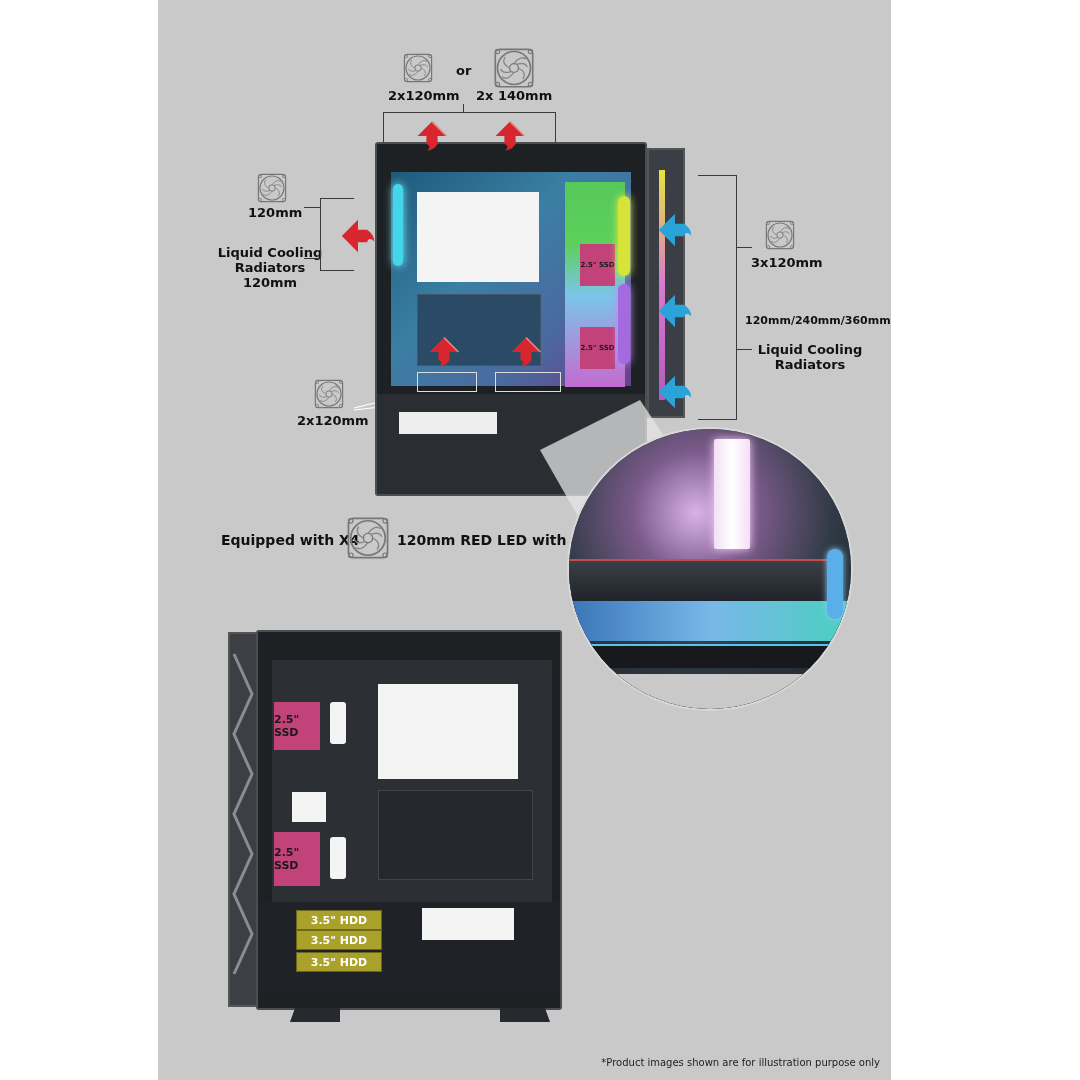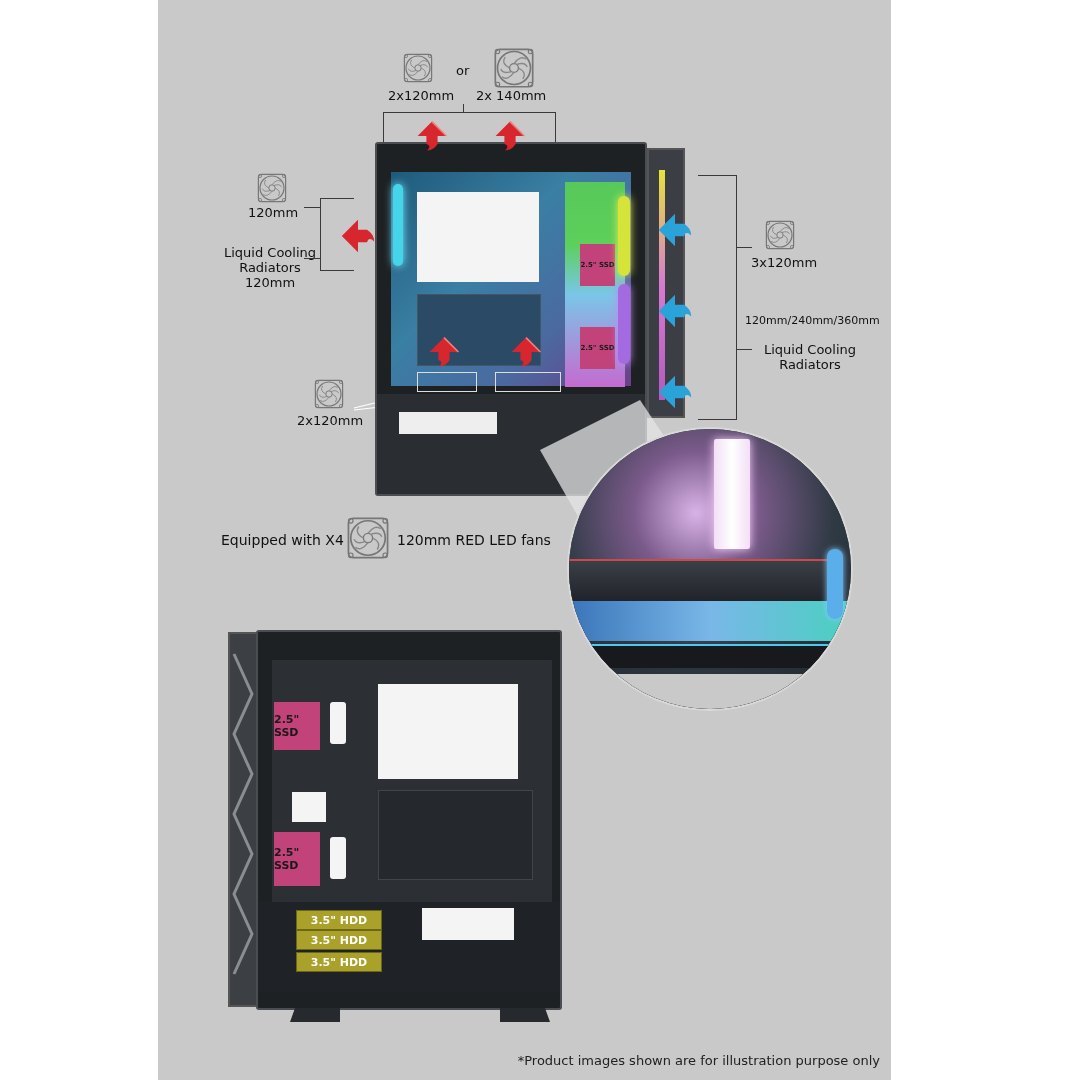--- a/index.html
+++ b/index.html
@@ -1,29 +1,29 @@
 <!DOCTYPE html>
 <html><head>
 <meta charset="utf-8">
 <style>
   html,body{margin:0;padding:0;background:#ffffff;}
   body{width:1080px;height:1080px;position:relative;overflow:hidden;font-family:"DejaVu Sans","Liberation Sans",sans-serif;}
   .panel{position:absolute;left:158px;top:0;width:733px;height:1080px;background:#c9c9c9;}
-  .lbl{position:absolute;font-weight:normal;color:#111;font-family:"DejaVu Sans",sans-serif;text-align:center;line-height:1.15;white-space:nowrap;}
+  .lbl{position:absolute;font-weight:bold;color:#111;font-family:"DejaVu Sans",sans-serif;text-align:center;line-height:1.15;white-space:nowrap;}
   .sm{font-size:11px;}
   .md{font-size:13px;}
   .lg{font-size:14px;}
   .line{position:absolute;background:#3a3a3a;}
   .fan{position:absolute;}
   .case{position:absolute;background:#1e2124;border:2px solid #4a4d52;box-sizing:border-box;}
   .pane{position:absolute;background:#f4f4f4;}
   .ssd{position:absolute;background:#c2427a;color:#1a1a1a;font-weight:bold;font-size:11px;display:flex;align-items:center;justify-content:center;}
   .hdd{position:absolute;background:#a9a12a;color:#fff;font-weight:bold;font-size:11px;display:flex;align-items:center;justify-content:center;border:1px solid #6b661a;}
   .arrow{position:absolute;}
-  .footnote{position:absolute;right:200px;bottom:12px;font-size:13px;color:#222;font-family:"DejaVu Sans",sans-serif;}
+  .footnote{position:absolute;right:200px;bottom:12px;font-size:10px;color:#222;font-family:"DejaVu Sans",sans-serif;}
 </style>
 </head>
 <body>
 
 <div class="panel"></div>
 
 <svg width="0" height="0" style="position:absolute">
   <defs>
     <symbol id="fanSym" viewBox="0 0 40 40">
       <rect x="3" y="3" width="34" height="34" rx="4" fill="none" stroke="#777" stroke-width="1.5"></rect>
@@ -98,21 +98,21 @@
 <div class="lbl md" style="left:297px;top:414px">2x120mm</div>
 <svg style="position:absolute;left:340px;top:370px;width:220px;height:50px">
   <line x1="14" y1="38" x2="72" y2="24" stroke="#fff" stroke-width="1.2"></line>
   <line x1="14" y1="40" x2="155" y2="24" stroke="#fff" stroke-width="1.2"></line>
 </svg>
 
 <div class="lbl lg" style="left:221px;top:532px">Equipped with X4</div>
 <svg class="fan" style="left:345px;top:515px;width:46px;height:46px">
     <use href="#fanSym"></use>
   </svg>
-<div class="lbl lg" style="left:397px;top:532px">120mm RED LED fans</div>
+<div class="lbl lg" style="left:397px;top:532px">120mm RED LED with</div>
 
 <div class="case" style="left:375px;top:142px;width:272px;height:354px;border-radius:3px">
   <div style="position:absolute;left:14px;top:28px;width:240px;height:214px;background:linear-gradient(135deg,#1f5a7a 0%,#3a7fa4 40%,#4a6aa0 70%,#6b3f8a 100%);"></div>
   <div class="pane" style="left:40px;top:48px;width:122px;height:90px"></div>
   <div style="position:absolute;left:40px;top:150px;width:122px;height:70px;background:#2b4a66;border:1px solid #456"></div>
   <div style="position:absolute;left:188px;top:38px;width:60px;height:205px;background:linear-gradient(180deg,#57c85a 0%,#5cd05a 30%,#7ac6e8 55%,#c46bd0 100%)"></div>
   <div class="ssd" style="left:203px;top:100px;width:35px;height:42px;font-size:7px">2.5"  SSD</div>
   <div class="ssd" style="left:203px;top:183px;width:35px;height:42px;font-size:7px">2.5"  SSD</div>
   <div style="position:absolute;left:241px;top:52px;width:12px;height:80px;border-radius:6px;background:#d6e43a;box-shadow:0 0 8px #e8f04a"></div>
   <div style="position:absolute;left:241px;top:140px;width:12px;height:80px;border-radius:6px;background:#a46ae0;box-shadow:0 0 8px #c08af0"></div>

